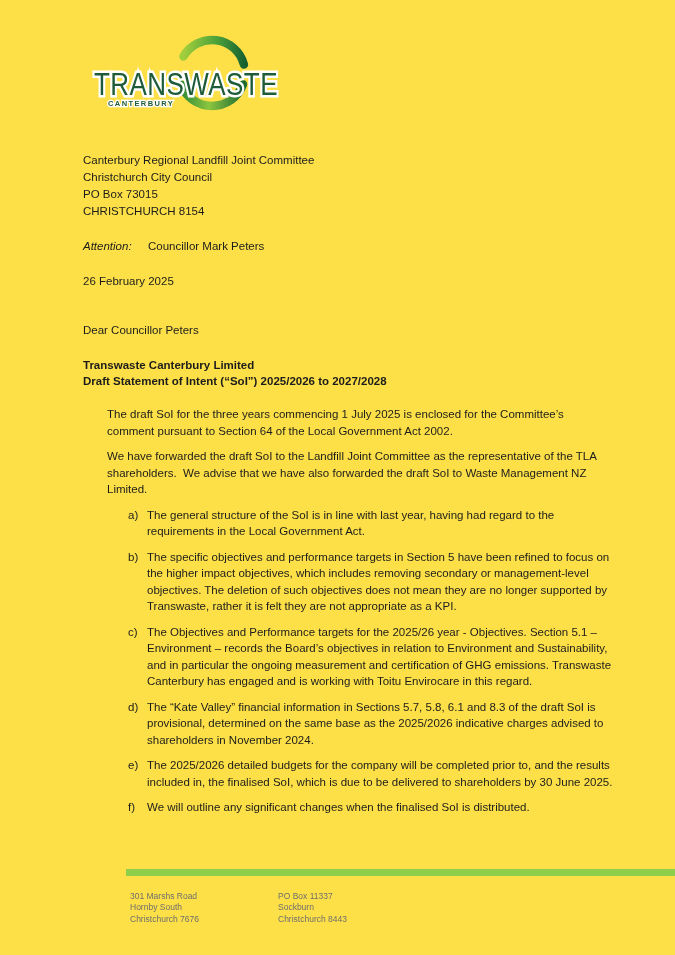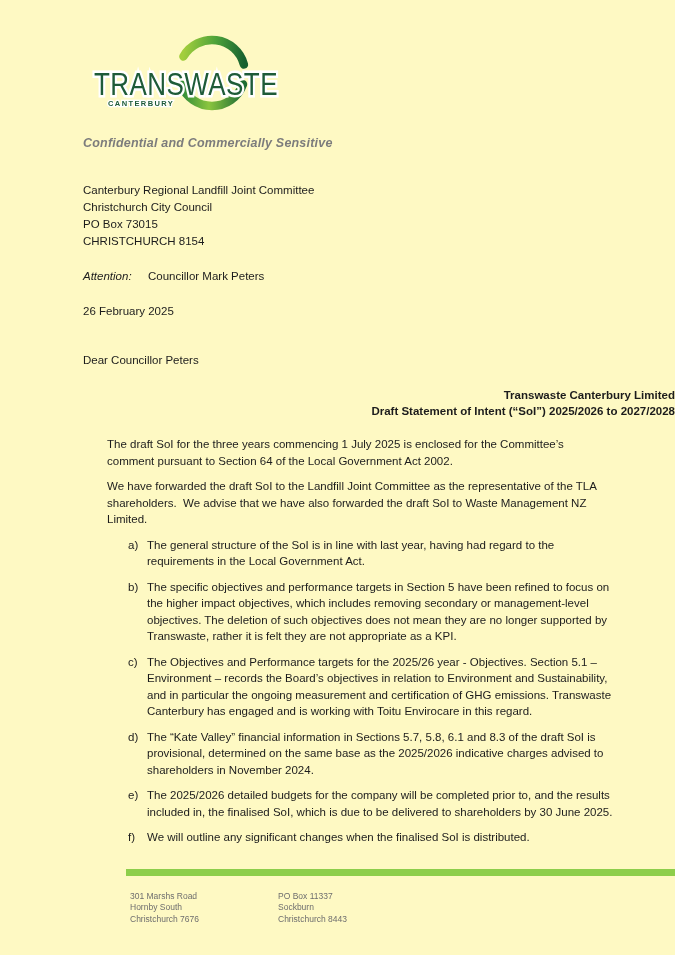--- a/index.html
+++ b/index.html
@@ -1,19 +1,19 @@
 <!DOCTYPE html>
 <html><head>
 <meta charset="utf-8">
 <style>
   html,body { margin:0; padding:0; background:#ffffff; }
   .page {
     position:relative;
     width:675px; height:955px;
-    background:#fef9c3;
+    background:#fde047;
     font-family:"Liberation Sans", sans-serif;
     color:#1c1c1c;
     overflow:hidden;
   }
   .content { padding:28px 0 0 83px; }
 
   
   .logo-wrap { margin-left:9px; width:195px; height:92px; }
 
   
@@ -27,21 +27,21 @@
   .recipient { margin-top:32px; }
   .addr-line { font-size:11.5px; line-height:17px; white-space:pre-wrap; }
 
   
   .attention { margin-top:18px; font-size:11.5px; line-height:16px; }
   .attention .label { display:inline-block; width:65px;font-style:italic; }
 
   .date-line { margin-top:19px; font-size:11.5px; line-height:16px; }
   .salutation { margin-top:33px; font-size:11.5px; line-height:16px; }
 
-  .subject { margin-top:19px; font-weight:bold; font-size:11.5px; line-height:16px;text-align:right; }
+  .subject { margin-top:19px; font-weight:bold; font-size:11.5px; line-height:16px; }
 
   .body-text { width:507px;margin-left:24px; }
   .para { margin:9px 0 0 0; font-size:11.5px; line-height:16.5px; white-space:pre-wrap; }
   .para:first-child { margin-top:17px; }
 
   .letter-list { margin-top:8px; }
   .list-item { position:relative; margin-top:9px; padding-left:40px; font-size:11.5px; line-height:16.5px; }
   .list-item .marker { position:absolute; left:21px; top:0; }
   .list-item .item-text { white-space:pre-wrap; }
 
@@ -74,21 +74,20 @@
             <stop offset="1" stop-color="#1C6B33"></stop>
           </linearGradient>
         </defs>
         <path d="M 91.4 28.5 A 33 33 0 0 1 151.9 36.5" fill="none" stroke="url(#topArc)" stroke-width="8.5" stroke-linecap="round"></path>
         <path d="M 89 56.3 A 33 33 0 0 0 151 56.3" fill="none" stroke="url(#botArc)" stroke-width="8.5" stroke-linecap="round"></path>
         <text transform="translate(2,67) scale(0.84,1)" x="0" y="0" font-family="Liberation Sans, sans-serif" font-size="31" letter-spacing="0.5" fill="#1E5B38" stroke="#ffffff" stroke-width="5" paint-order="stroke">TRANSWASTE</text>
         <text x="16" y="78" font-family="Liberation Sans, sans-serif" font-size="7.5" font-weight="bold" letter-spacing="1.4" fill="#1E5B38" stroke="#ffffff" stroke-width="2.5" paint-order="stroke">CANTERBURY</text>
       </svg>
     </div>
 
-    <div class="confidential">Confidential and Commercially Sensitive</div>
 
     <div class="recipient" id="recipient">
         <div class="addr-line">Canterbury Regional Landfill Joint Committee</div>
         <div class="addr-line">Christchurch City Council</div>
         <div class="addr-line">PO Box 73015</div>
         <div class="addr-line">CHRISTCHURCH 8154</div>
       </div>
 
     <div class="attention">
       <span class="label">Attention:</span><span>Councillor Mark Peters</span>

